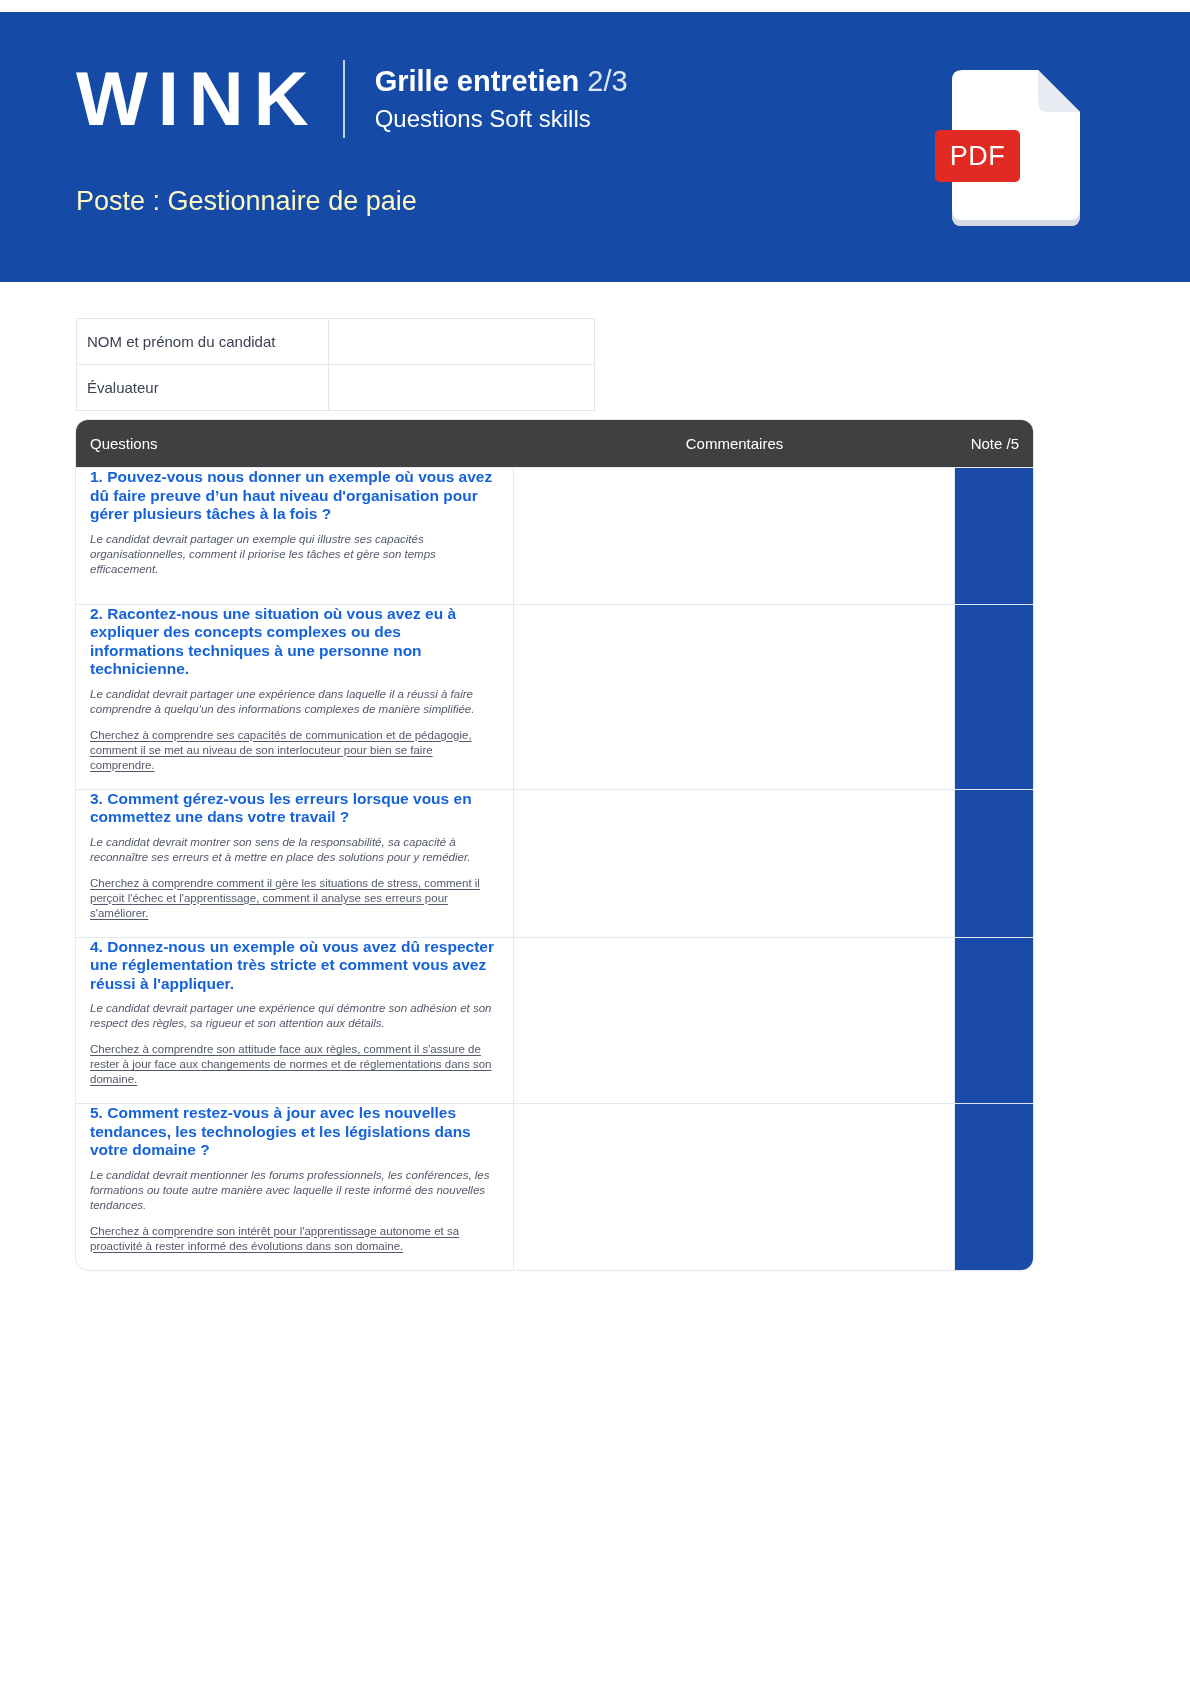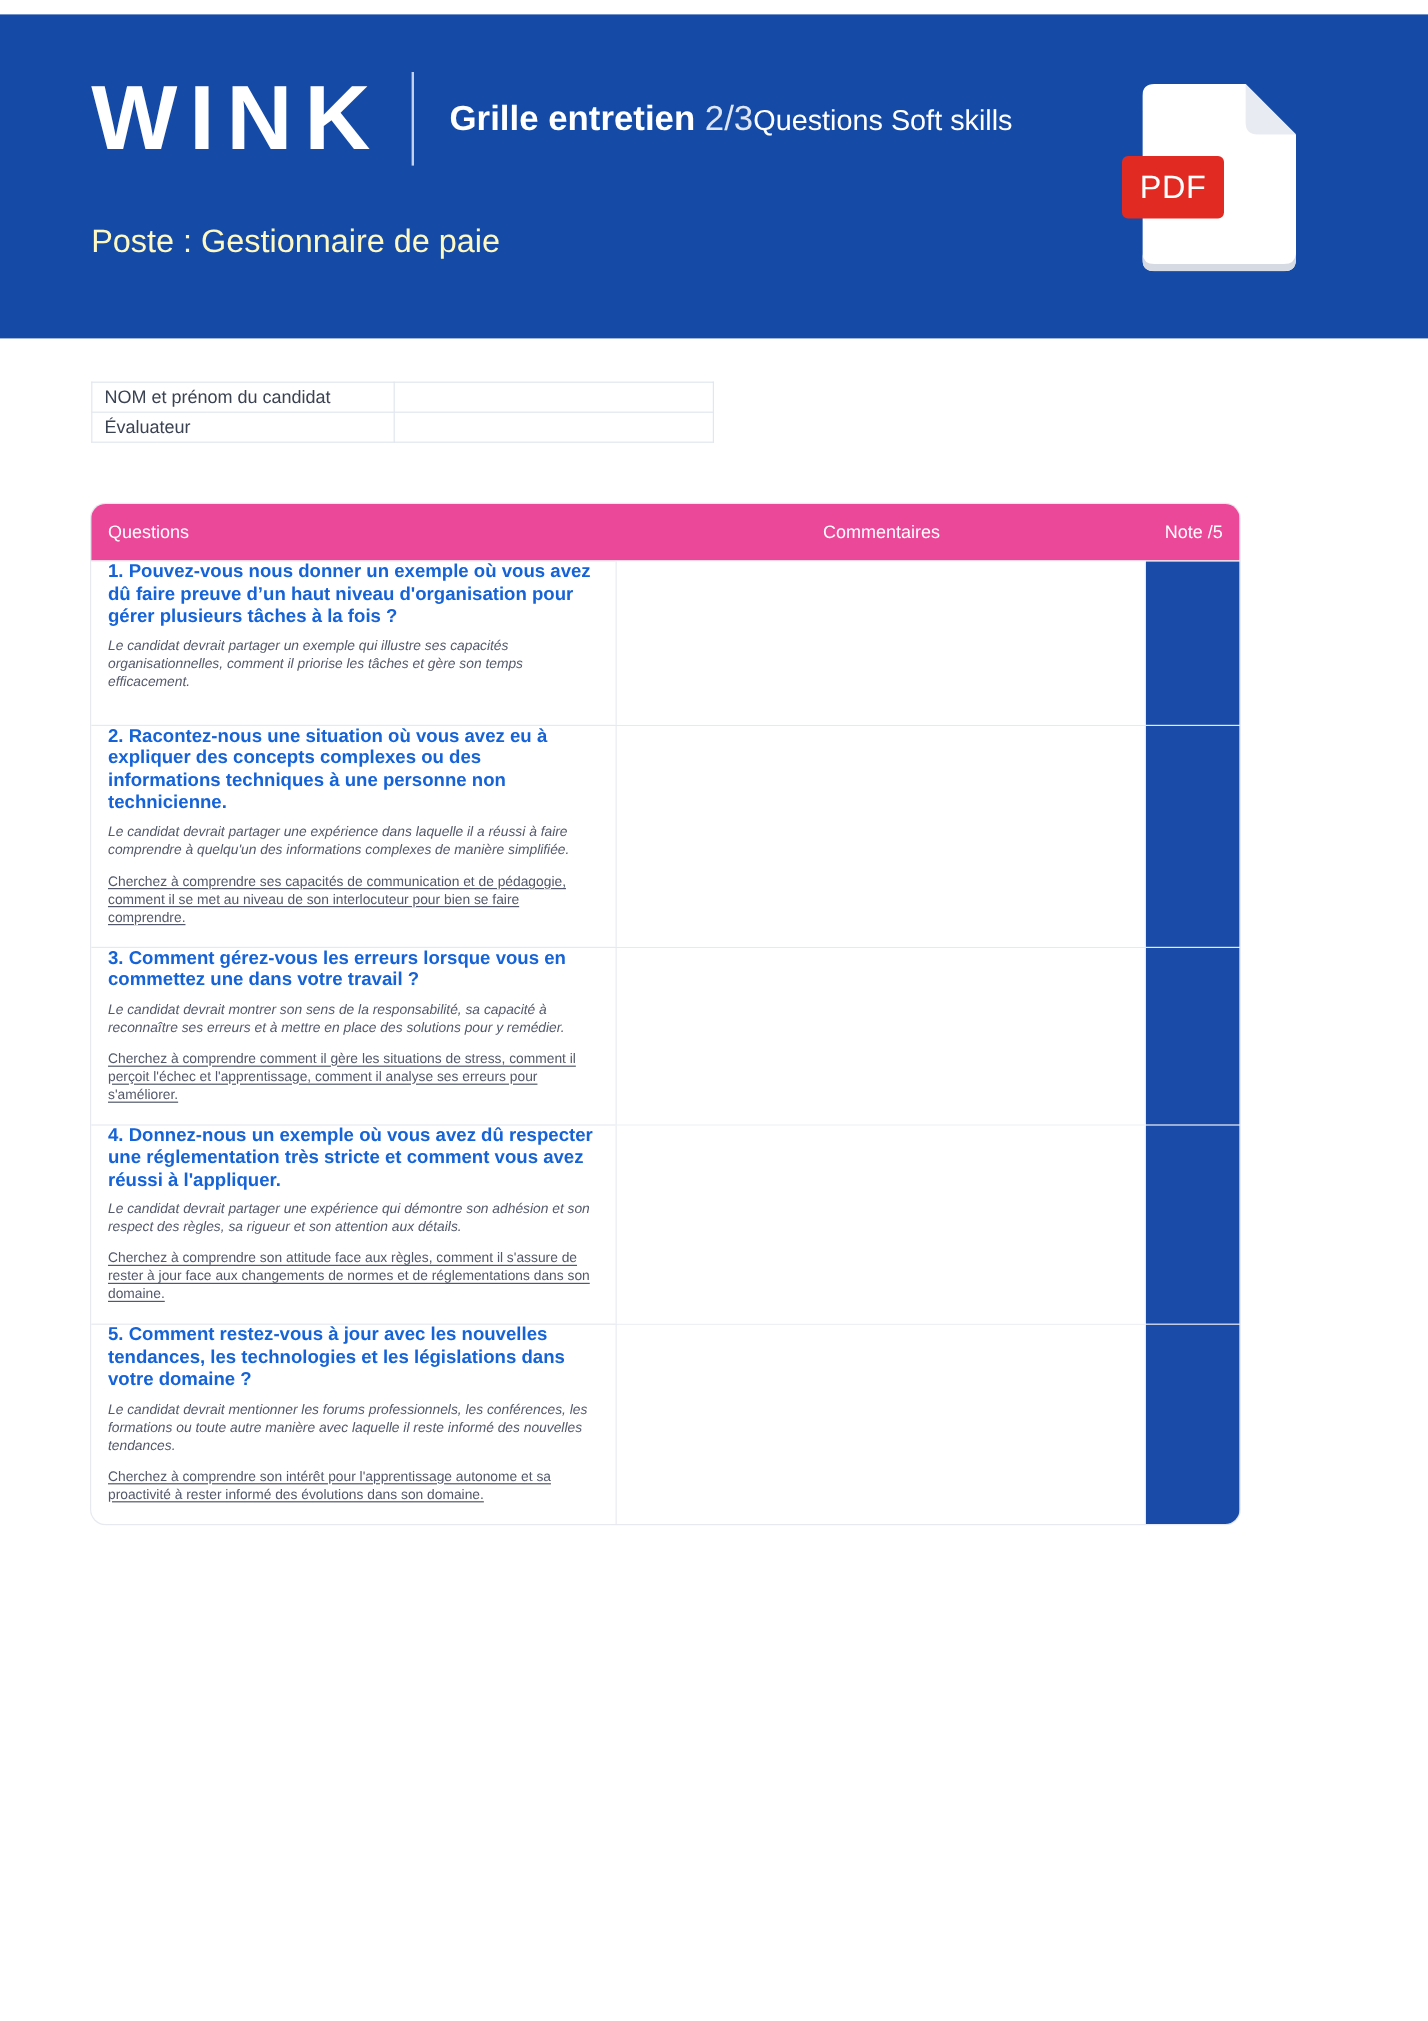--- a/index.html
+++ b/index.html
@@ -37,21 +37,21 @@
     line-height: 76px;
     font-family: "Liberation Sans", sans-serif;
   }
   .divider-vert {
     width: 2px;
     height: 78px;
     background: rgba(255,255,255,0.75);
     margin-left: 24px;
     margin-right: 30px;
   }
-  .title-block { display: flex; flex-direction: row; justify-content: center; }
+  .title-block { display: flex; flex-direction: column; justify-content: center; }
   .doc-title {
     color: #ffffff;
     font-size: 29px;
     font-weight: 700;
     line-height: 36px;
     white-space: nowrap;
   }
   .doc-title .pagenum { font-weight: 400; color: #dfe6f3; }
   .doc-subtitle {
     color: #ffffff;
@@ -97,39 +97,39 @@
     position: absolute;
     left: 76px; top: 318px;
     width: 519px;
     border-collapse: collapse;
   }
   .ident-table td {
     border: 1px solid #e2e6ef;
     height: 25px;
     font-size: 15px;
     color: #3b4252;
-    padding: 3px 10px;
+    padding: 14px 10px;
     vertical-align: middle;
   }
   .ident-label { width: 252px; }
   .ident-value { width: 267px; }
 
   
   .grid {
     position: absolute;
     left: 76px; top: 420px;
     width: 957px;
     border-radius: 12px;
     overflow: hidden;
     background: #ffffff;
     box-shadow: 0 0 0 1px #e6e9f0;
   }
   .grid-head {
     display: flex;
-    background: #ec4899;
+    background: #404040;
     height: 47px;
     align-items: center;
   }
   .gh { color: #ffffff; font-size: 15px; font-weight: 400; }
   .col-q   { width: 438px; padding-left: 14px; }
   .col-c   { width: 441px; text-align: center; }
   .col-n   { width: 78px;  text-align: right; padding-right: 14px; }
 
   .grid-row {
     display: flex;

